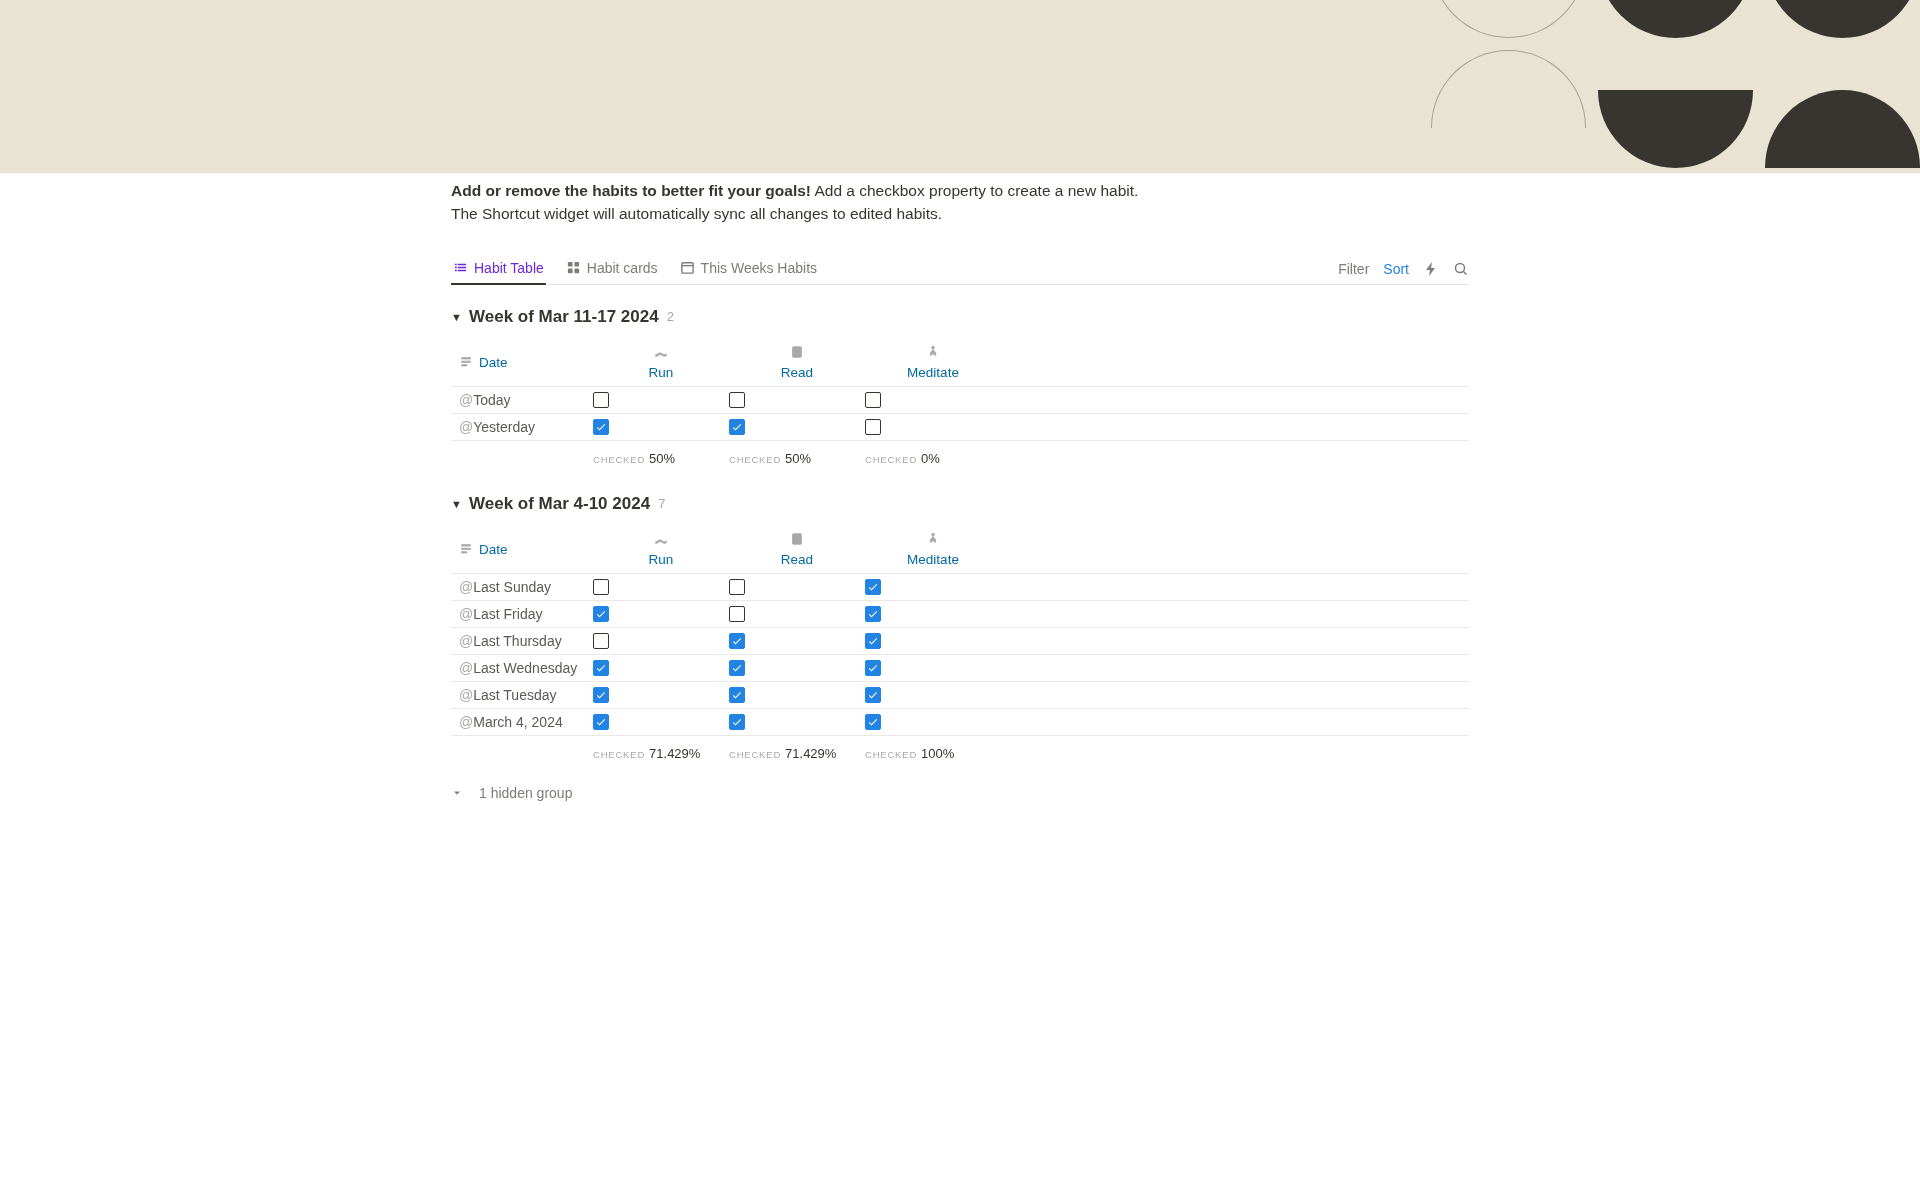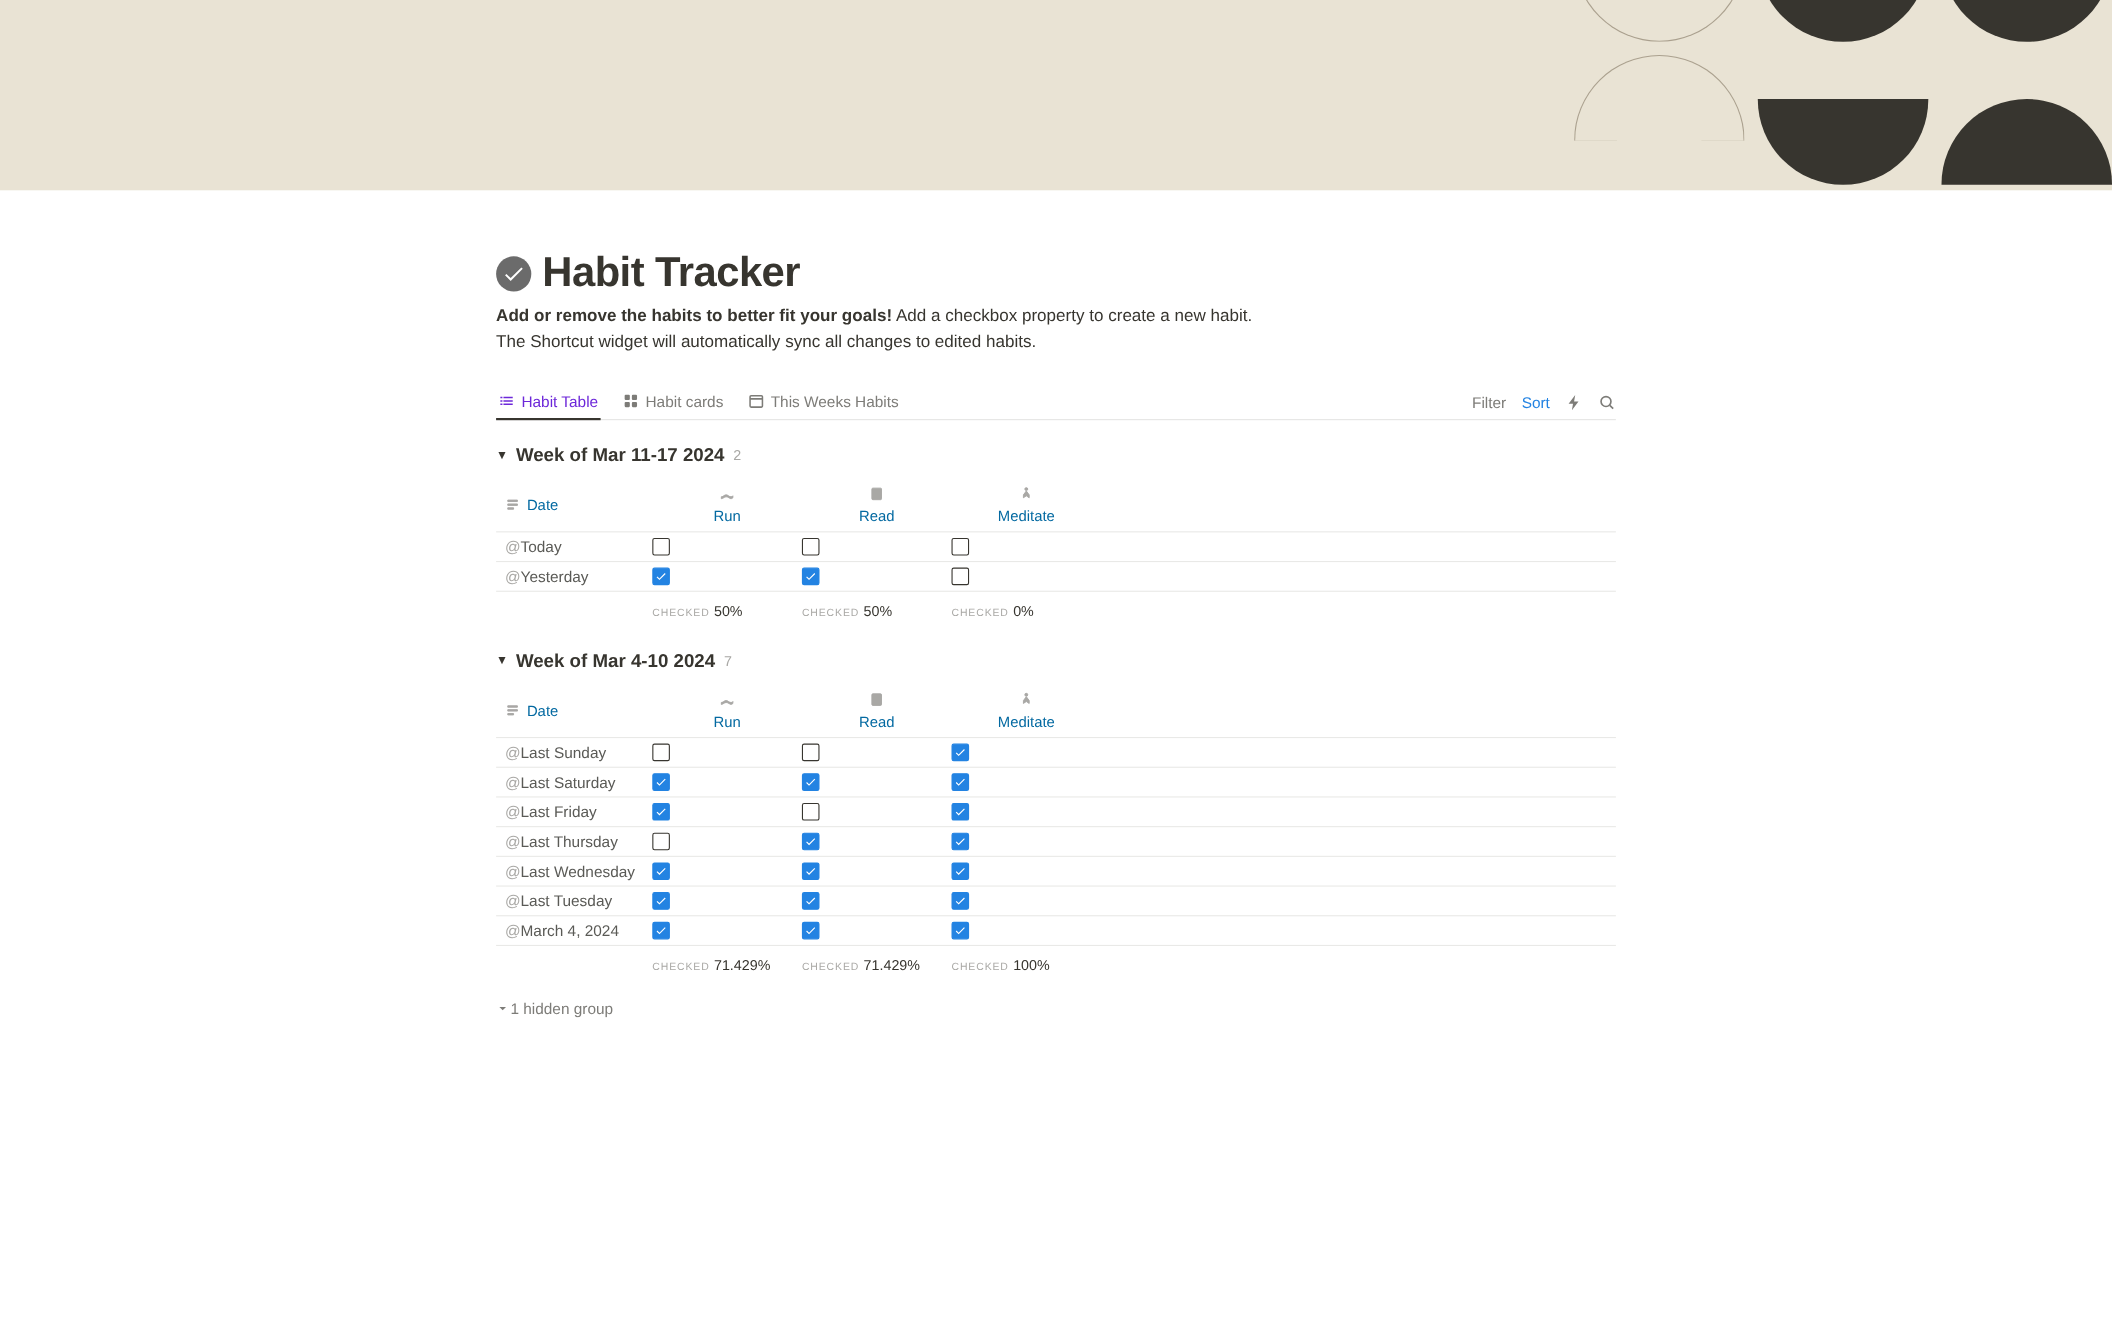--- a/index.html
+++ b/index.html
@@ -55,21 +55,21 @@
     .checkbox { width: 16px; height: 16px; border: 1.5px solid #37352f; border-radius: 2px; cursor: pointer; display: flex; align-items: center; justify-content: center; }
     .checkbox.checked { background: #2383e2; border-color: #2383e2; }
     .checkbox svg { fill: #fff; width: 12px; height: 12px; }
     
     .summary-row { display: flex; align-items: center; padding: 10px 0 6px; font-size: 13px; }
     .summary-spacer { width: 142px; }
     .summary-cell { width: 136px; text-align: left; padding-right: 22px; }
     .summary-label { font-size: 9.5px; letter-spacing: 0.8px; color: #a9a8a5; margin-right: 4px; }
     .summary-value { color: #37352f; font-weight: 400; }
     
-    .hidden-group { margin-top: 18px; display: flex; align-items: center; gap: 1px; color: #7d7c78; font-size: 14px; cursor: pointer; }
+    .hidden-group { margin-top: 18px; display: flex; align-items: center; gap: 16px; color: #7d7c78; font-size: 14px; cursor: pointer; }
     .hidden-group svg { width: 12px; height: 12px; fill: #7d7c78; }
   </style>
 </head>
 <body>
 
 <div class="cover">
   <div class="cover-shapes">
     <div class="shape-col">
       <div class="shape half-bot-outline" style="margin-top:-40px;"></div>
       <div class="shape half-top-outline"></div>
@@ -79,28 +79,20 @@
       <div class="shape half-bot-dark" style="margin-top:40px;"></div>
     </div>
     <div class="shape-col">
       <div class="shape half-bot-dark" style="margin-top:-40px;"></div>
       <div class="shape half-top-dark" style="margin-top:40px;"></div>
     </div>
   </div>
 </div>
 
 <div class="page">
-  <div class="title-row">
-    <div class="title-icon">
-      <svg viewBox="0 0 24 24" width="22" height="22">
-          <path d="M9 16.17 4.83 12l-1.42 1.41L9 19 21 7l-1.41-1.41z"></path>
-        </svg>
-    </div>
-    <h1>Habit Tracker</h1>
-  </div>
 
   <div class="description">
     <span class="bold">Add or remove the habits to better fit your goals!</span><span> Add a checkbox property to create a new habit.</span><br>
     <span>The Shortcut widget will automatically sync all changes to edited habits.</span>
   </div>
 
   <div class="tabs-row">
     <div class="tabs">
       <div class="tab active">
         <span class="tab-icon"><svg viewBox="0 0 16 16">
@@ -254,44 +246,20 @@
           </div>
           <div class="checkbox-cell">
             <div class="checkbox checked">
               <svg viewBox="0 0 16 16">
                 <path d="M6 10.5 3.5 8l-1 1L6 12.5l7.5-7.5-1-1z"></path>
               </svg>
             </div>
           </div>
     </div>
         <div class="table-row">
-      <div class="date-cell"><span class="at">@</span>Last Saturday</div>
-      <div class="checkbox-cell">
-            <div class="checkbox checked">
-              <svg viewBox="0 0 16 16">
-                <path d="M6 10.5 3.5 8l-1 1L6 12.5l7.5-7.5-1-1z"></path>
-              </svg>
-            </div>
-          </div>
-          <div class="checkbox-cell">
-            <div class="checkbox checked">
-              <svg viewBox="0 0 16 16">
-                <path d="M6 10.5 3.5 8l-1 1L6 12.5l7.5-7.5-1-1z"></path>
-              </svg>
-            </div>
-          </div>
-          <div class="checkbox-cell">
-            <div class="checkbox checked">
-              <svg viewBox="0 0 16 16">
-                <path d="M6 10.5 3.5 8l-1 1L6 12.5l7.5-7.5-1-1z"></path>
-              </svg>
-            </div>
-          </div>
-    </div>
-        <div class="table-row">
       <div class="date-cell"><span class="at">@</span>Last Friday</div>
       <div class="checkbox-cell">
             <div class="checkbox checked">
               <svg viewBox="0 0 16 16">
                 <path d="M6 10.5 3.5 8l-1 1L6 12.5l7.5-7.5-1-1z"></path>
               </svg>
             </div>
           </div>
           <div class="checkbox-cell">
             <div class="checkbox "></div>

